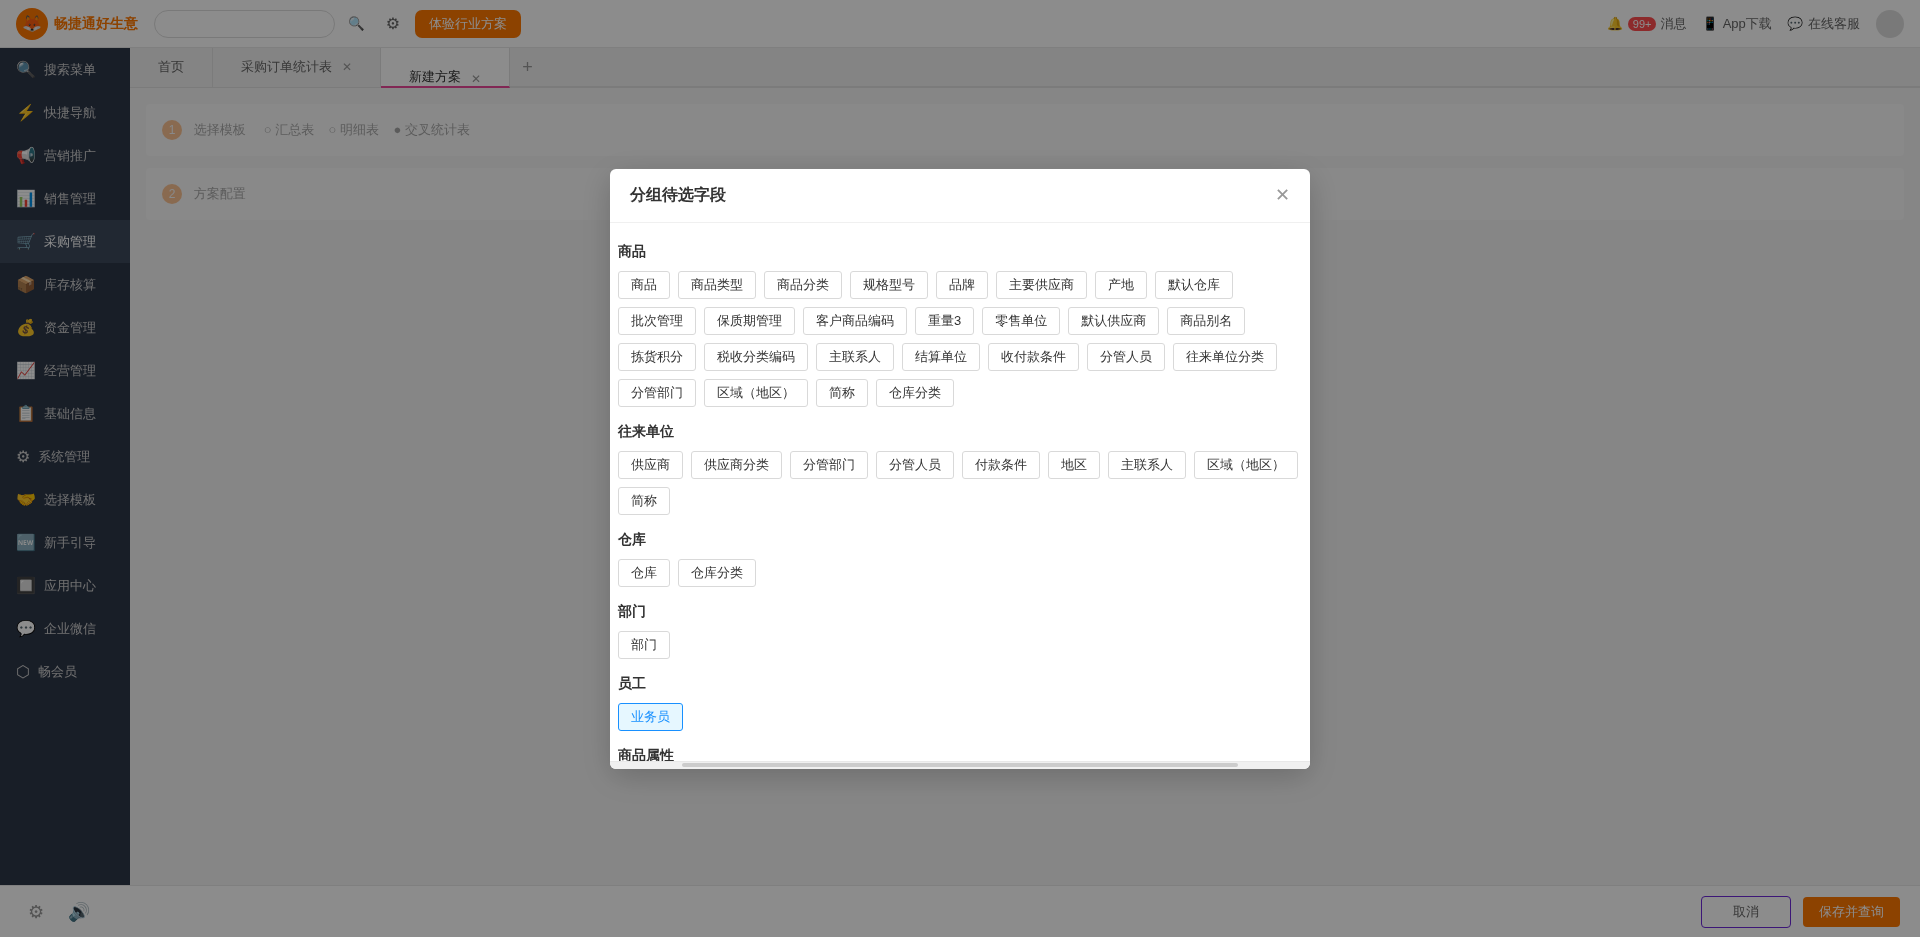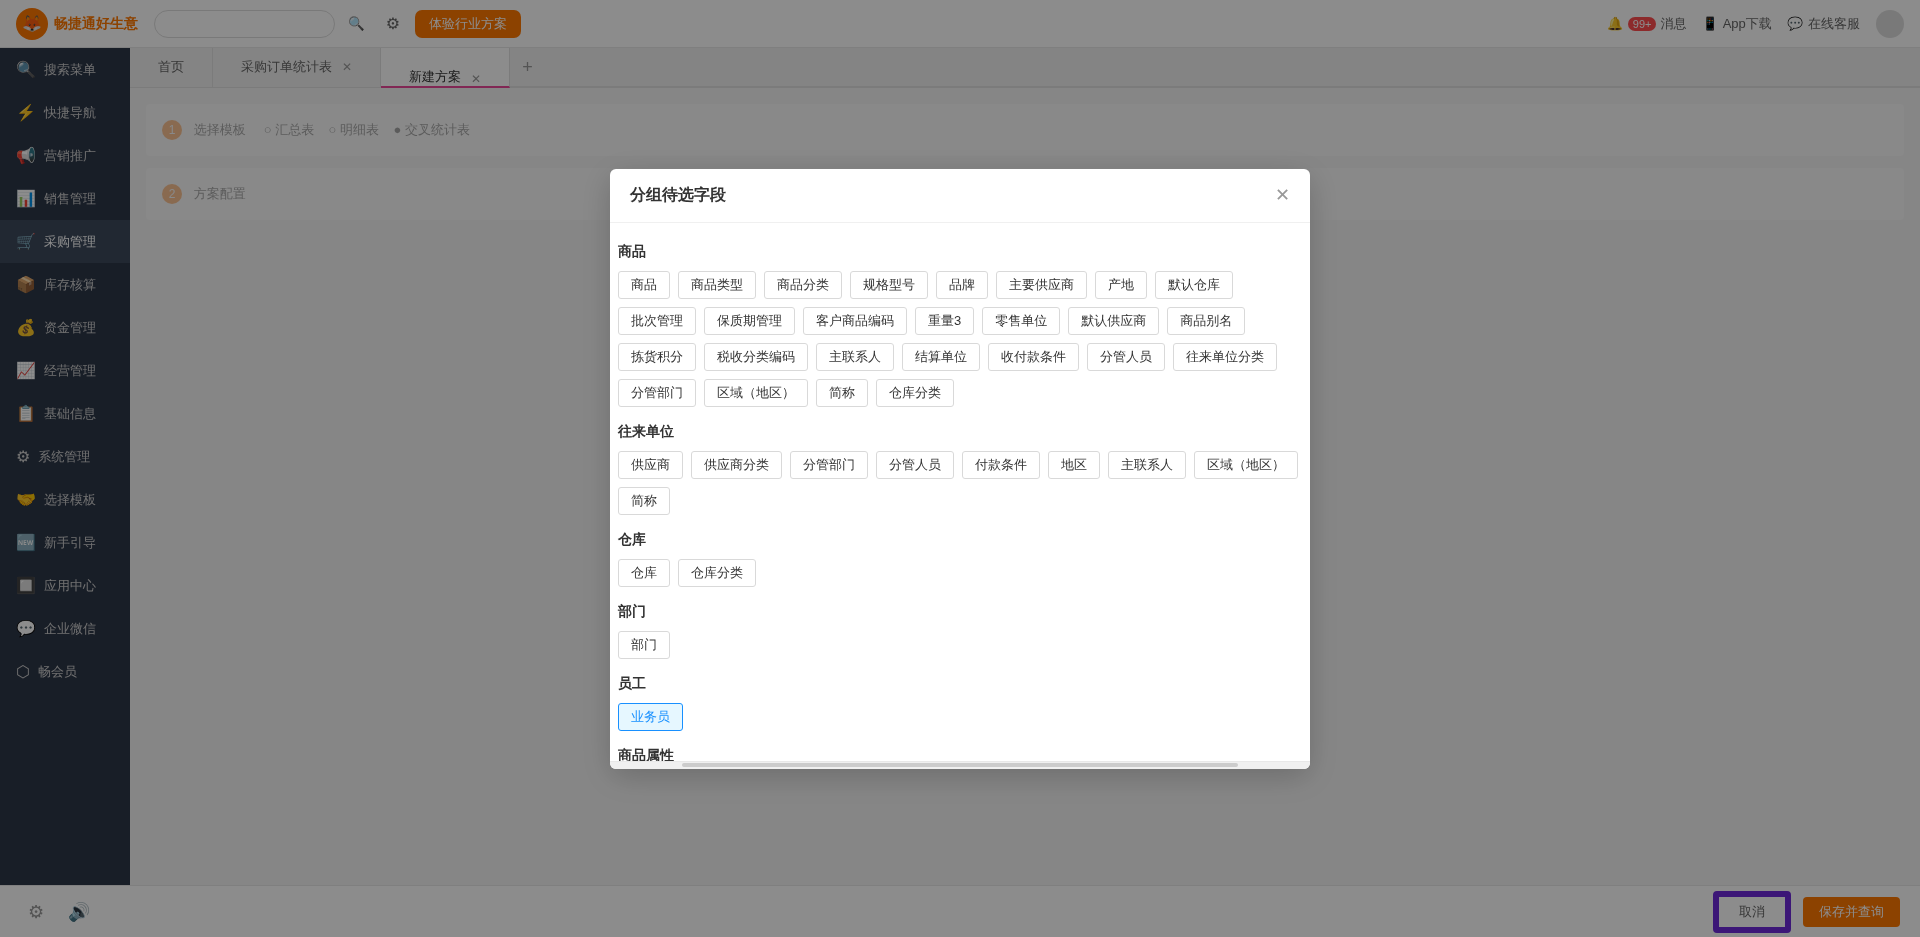--- a/index.html
+++ b/index.html
@@ -126,22 +126,22 @@
       height: 52px; background: #fff;
       border-top: 1px solid #e8e8e8;
       display: flex; align-items: center;
       padding: 0 20px; gap: 12px; z-index: 200;
     }
     .bottom-icon-btn {
       width: 32px; height: 32px; background: none; border: none;
       cursor: pointer; color: #999; font-size: 18px;
     }
     .footer-cancel-btn {
-      background: #fff; border: 6px solid #6d28d9;
-      border-radius: 4px; padding: 6px 20px;
+      background: #fff; border: 1px solid #6d28d9;
+      border-radius: 4px; padding: 6px 31px;
       cursor: pointer; font-size: 13px; color: #666;
     }
     .footer-save-btn {
       background: #ff7800; color: #fff;
       border: none; border-radius: 4px;
       padding: 6px 16px; cursor: pointer; font-size: 13px;
     }
 
     
     .modal-overlay {

